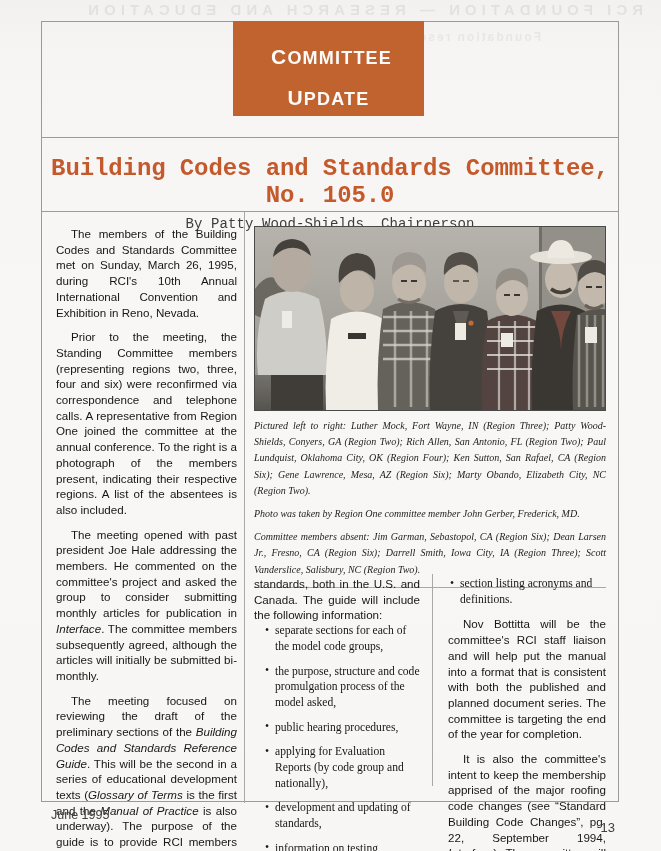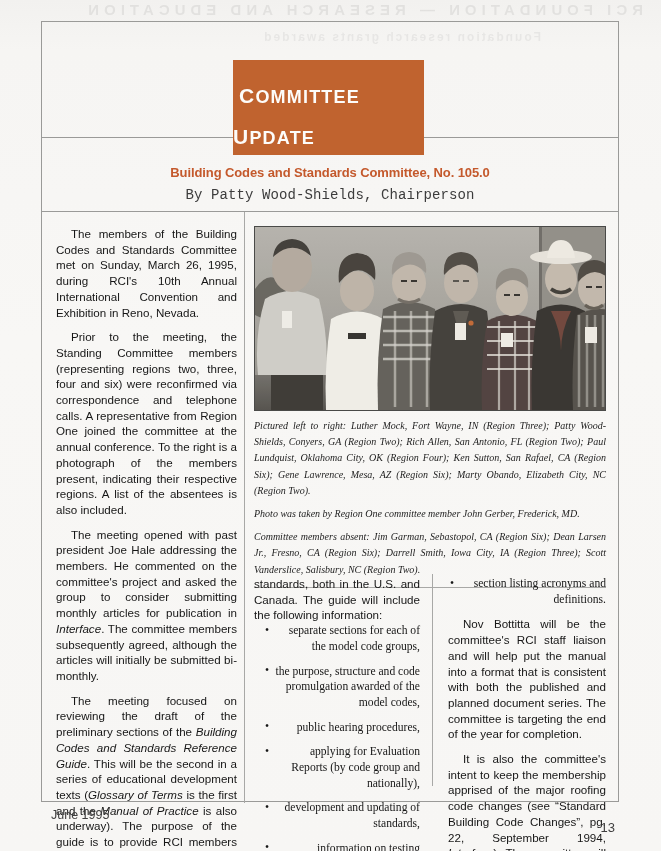--- a/index.html
+++ b/index.html
@@ -76,23 +76,23 @@
     border-bottom: 1px solid #9a9a98;
   }
   .update-box {
     position: absolute;
     left: 191px;
     top: -1px;
     width: 191px;
     height: 95px;
     background: #c0632f;
     color: #fdfcfa;
+    text-align: center;
     box-sizing: border-box;
     padding-top: 12px;
-    margin-top: 39px;
   }
   .update-box .line {
     font-family: "Liberation Sans", sans-serif;
     font-weight: bold;
     font-size: 25px;
     letter-spacing: 1.2px;
     line-height: 1.38;
     font-variant: small-caps;
     text-transform: lowercase;
   }
@@ -107,24 +107,24 @@
     position: absolute;
     left: 0;
     top: 116px;
     width: 100%;
     height: 74px;
     box-sizing: border-box;
     border-bottom: 1px solid #9a9a98;
     text-align: center;
   }
   .committee-title {
-    margin-top: 27px;
-    font-family: Liberation Sans, sans-serif;
+    margin-top: 17px;
+    font-family: Liberation Mono, monospace;
     font-weight: bold;
-    font-size: 13px;
+    font-size: 24px;
     color: #c4592c;
     letter-spacing: -0.1px;
   }
   .byline {
     margin-top: 7px;
     font-family: Liberation Mono, monospace;
     font-size: 14px;
     color: #3c3c3c;
     letter-spacing: 0.1px;
   }
@@ -241,21 +241,21 @@
     padding: 0;
   }
   ul.bullets li {
     position: relative;
     padding-left: 12px;
     margin: 0 0 9px 0;
     font-family: "Liberation Serif", serif;
     font-size: 11.6px;
     line-height: 1.355;
     color: #161616;
-    text-align: right;
+    text-align: left;
   }
   ul.bullets li::before {
     content: "\2022";
     position: absolute;
     left: 2px;
     top: -0.5px;
   }
   ul.bullets.indented { margin-left: 9px; }
 
   
@@ -422,21 +422,21 @@
 
       <div class="two-col">
         <div class="mid-rule"></div>
 
         <div class="col-mid">
           <div class="txt">
             <p class="noindent">standards, both in the U.S. and Canada.  The guide will include the following information:</p>
           </div>
           <ul class="bullets indented">
             <li>separate sections for each of the model code groups,</li>
-            <li>the purpose, structure and code promulgation awarded of the model codes,</li>
+            <li>the purpose, structure and code promulgation process of the model asked,</li>
             <li>public hearing procedures,</li>
             <li>applying for Evaluation Reports (by code group and nationally),</li>
             <li>development and updating of standards,</li>
             <li>information on testing facilities</li>
           </ul>
         </div>
 
         <div class="col-right">
           <ul class="bullets">
             <li>section listing acronyms and definitions.</li>

